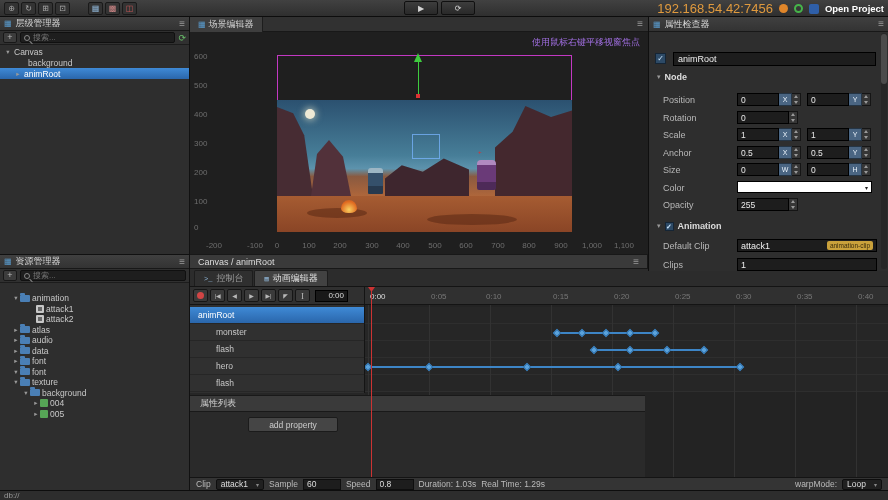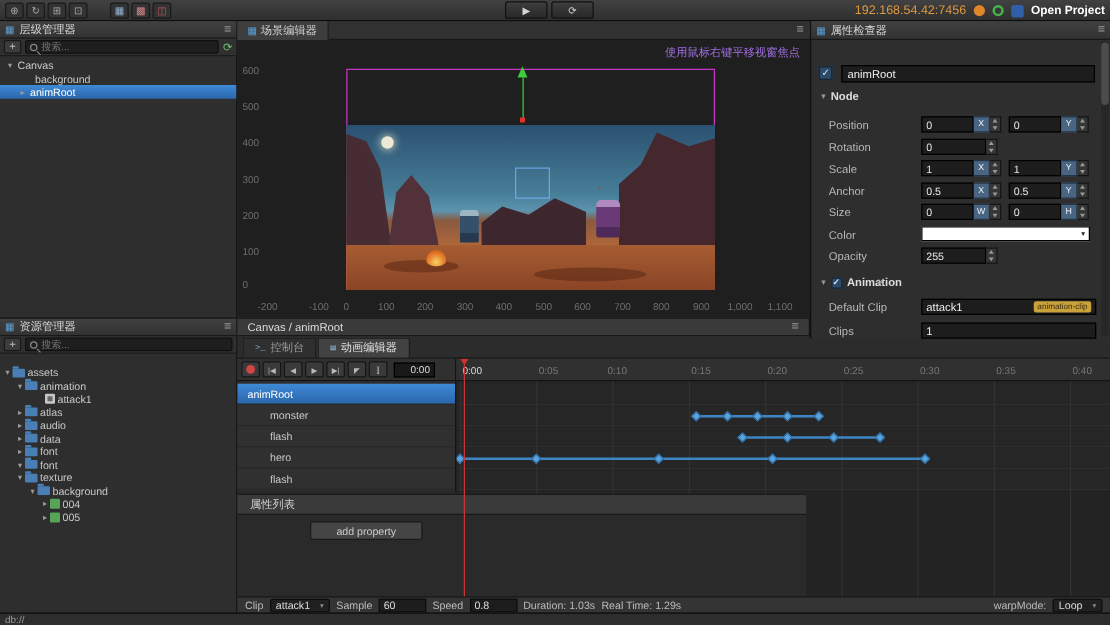--- a/index.html
+++ b/index.html
@@ -12,21 +12,21 @@
   background:linear-gradient(#414141,#2f2f2f);border-bottom:1px solid #0d0d0d;
   display:flex;align-items:center;padding:0 4px;gap:2px}
 .tool-btn{width:15px;height:13px;background:#333;border:1px solid #1a1a1a;border-radius:2px;
   color:#a8a8a8;font-size:8px;display:flex;align-items:center;justify-content:center}
 .tool-btn.c1{color:#8fb6d8}.tool-btn.c2{color:#d48a8a}.tool-btn.c3{color:#c25555}
 .center-ctrl{position:absolute;left:404px;top:1px;display:flex;gap:3px}
 .big-btn{width:34px;height:14px;background:linear-gradient(#3d3d3d,#292929);
   border:1px solid #101010;border-radius:2px;color:#d5d5d5;font-size:8px;
   display:flex;align-items:center;justify-content:center}
 .right-ctrl{position:absolute;right:4px;top:0;height:17px;display:flex;align-items:center;gap:6px}
-.ip-text{color:#e09a3e;font-size:10px}
+.ip-text{color:#e09a3e;font-size:13px}
 .badge-o{width:9px;height:9px;border-radius:50%;background:#e0862a}
 .badge-g{width:9px;height:9px;border-radius:50%;border:2px solid #46b44a}
 .op-icon{width:10px;height:10px;background:#2f5fa8;border-radius:2px}
 .op-label{color:#fff;font-size:9.5px;font-weight:bold}
 
 
 .panel-header{height:14px;background:linear-gradient(#404040,#333);border-bottom:1px solid #181818;
   display:flex;align-items:center;padding:0 4px;gap:4px}
 .phicon{color:#5a9fd4;font-size:8px}
 .panel-title{color:#d5d5d5;font-size:9px}
@@ -278,34 +278,34 @@
       <span class="menu-icon">≡</span>
     </div>
     <div class="search-row">
       <div class="mini-btn">+</div>
       <div class="search-box">
         <span class="mag"></span>
         <input placeholder="搜索..." style="">
       </div>
     </div>
     <div class="tree">
-      <div class="tree-row" style="padding-left:2px">
-        <span class="arr">▾</span>
-        <span class="folder"></span>
-        <span class="lbl">assets</span>
-      </div>
       <div class="tree-row" style="padding-left:12px">
         <span class="arr">▾</span>
         <span class="folder"></span>
         <span class="lbl">animation</span>
       </div>
       <div class="tree-row" style="padding-left:28px">
         <span class="arr"></span>
         <span class="icon-anim"></span>
         <span class="lbl">attack1</span>
+      </div>
+      <div class="tree-row" style="padding-left:28px">
+        <span class="arr"></span>
+        <span class="icon-anim"></span>
+        <span class="lbl">attack2</span>
       </div>
       <div class="tree-row" style="padding-left:12px">
         <span class="arr">▸</span>
         <span class="folder"></span>
         <span class="lbl">atlas</span>
       </div>
       <div class="tree-row" style="padding-left:12px">
         <span class="arr">▸</span>
         <span class="folder"></span>
         <span class="lbl">audio</span>

